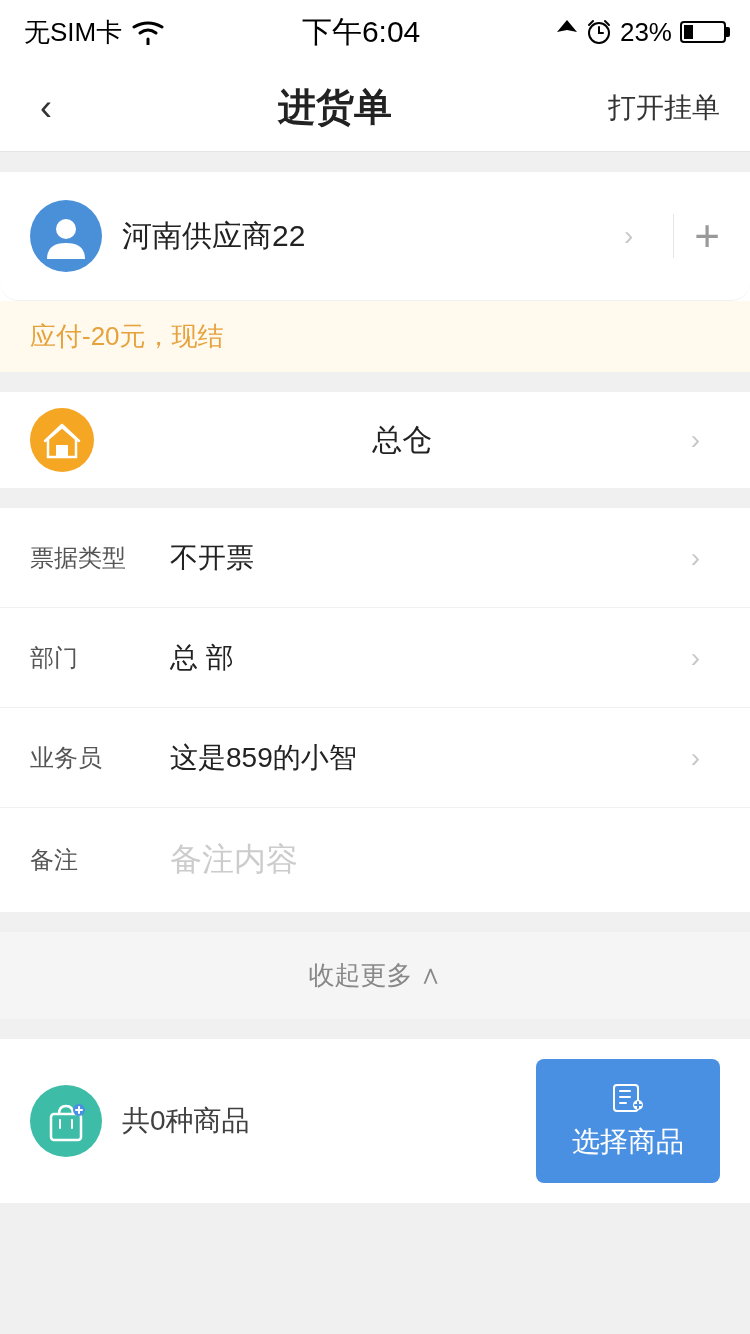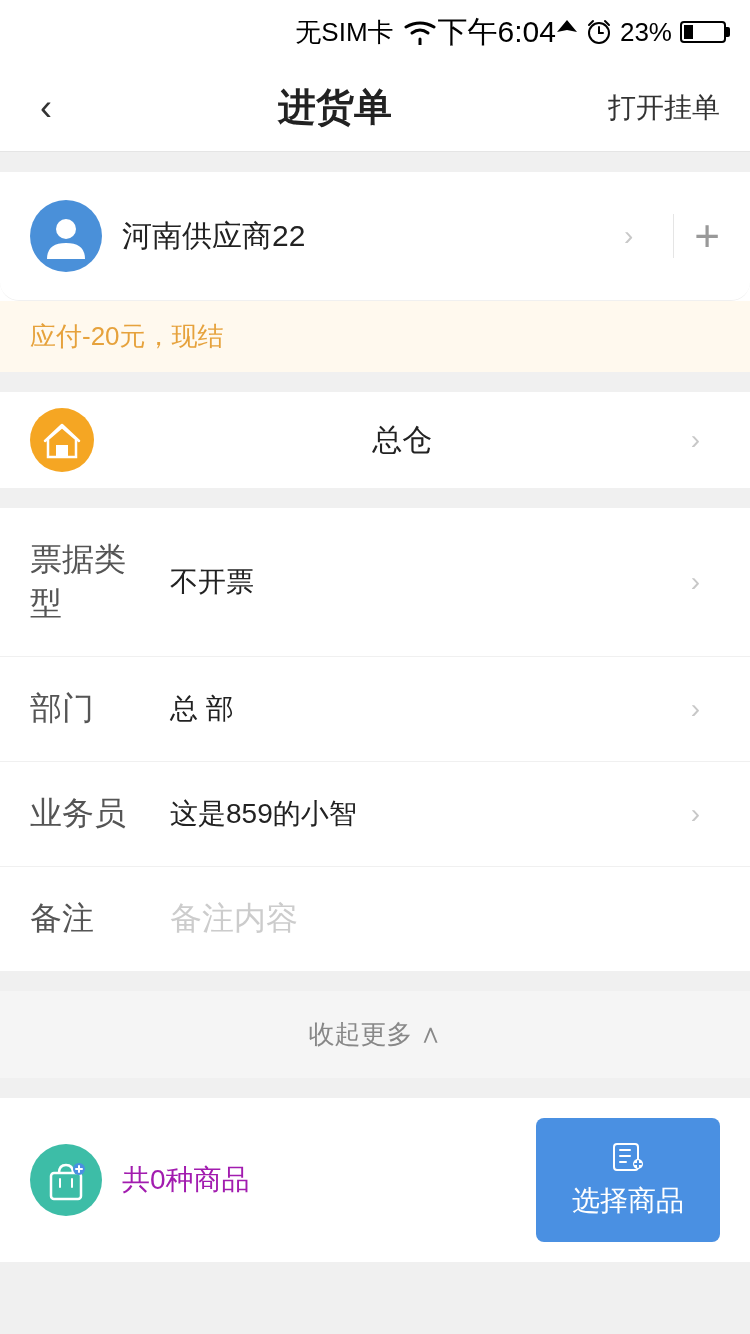--- a/index.html
+++ b/index.html
@@ -12,21 +12,21 @@
       font-size: 28px;
     }
 
     
     .status-bar {
       width: 750px;
       height: 64px;
       background: #fff;
       display: flex;
       align-items: center;
-      justify-content: flex-end;
+      justify-content: space-between;
       padding: 0 24px;
       font-size: 26px;
       color: #000;
     }
     .status-bar-left {
       display: flex;
       align-items: center;
       gap: 8px;
     }
     .status-bar-center {
@@ -194,21 +194,21 @@
       display: flex;
       align-items: center;
       padding: 30px 30px;
       border-bottom: 1px solid #f0f0f0;
       min-height: 100px;
     }
     .form-row:last-child {
       border-bottom: none;
     }
     .form-label {
-      font-size: 32px;
+      font-size: 24px;
       color: #555;
       width: 120px;
       flex-shrink: 0;
     }
     .form-value {
       flex: 1;
       font-size: 28px;
       color: #222;
       padding-left: 20px;
     }
@@ -245,21 +245,21 @@
       background: #3dbda7;
       display: flex;
       align-items: center;
       justify-content: center;
       margin-right: 20px;
       flex-shrink: 0;
     }
     .product-count {
       flex: 1;
       font-size: 28px;
-      color: #a21caf;
+      color: #404040;
     }
     .select-btn {
       background: #4a90e2;
       color: #fff;
       border: none;
       border-radius: 8px;
       padding: 22px 36px;
       font-size: 28px;
       display: flex;
       align-items: center;

